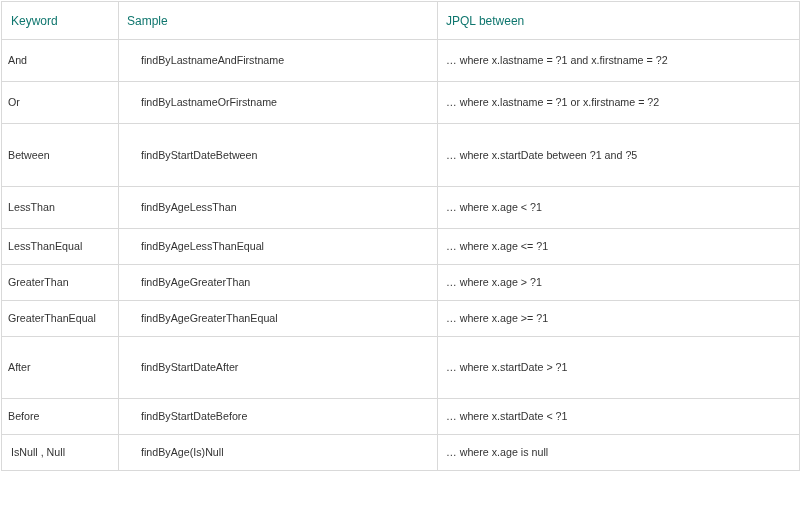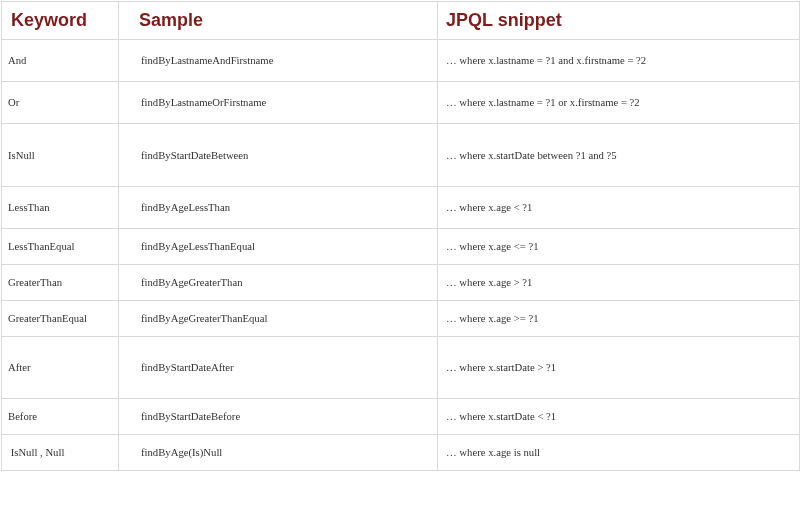--- a/index.html
+++ b/index.html
@@ -16,31 +16,31 @@
     width: 798px;
     margin: 1px 0 0 1px;
   }
   .kw-table th, .kw-table td {
     border: 1px solid #d9d9d9;
     vertical-align: middle;
     overflow: hidden;
   }
   .kw-table th {
     font-family: "Liberation Sans", "DejaVu Sans", sans-serif;
-    font-weight: 700;
-    font-size: 18px;
-    color: #7f1d1d;
+    font-weight: 400;
+    font-size: 12px;
+    color: #0f766e;
     text-align: left;
     height: 37px;
     padding: 0 6px 0 9px;
   }
-  .kw-table th.c2 { padding-left: 20px; }
+  .kw-table th.c2 { padding-left: 8px; }
   .kw-table th.c3 { padding-left: 8px; }
   .kw-table td {
-    font-family: Liberation Serif, serif;
+    font-family: Liberation Sans, sans-serif;
     font-size: 10.7px;
     line-height: 21px;
     color: #333333;
     white-space: pre-wrap;
   }
   td.kw { padding: 0 16px 0 6px; word-break: break-all; }
   td.sm { padding: 0 1px 0 22px;  word-break: break-all; }
   td.jq { padding: 0 4px 0 8px; }
   
   tbody tr:nth-child(1)  { height: 42px; }
@@ -61,36 +61,36 @@
 <table class="kw-table">
   <colgroup>
     <col style="width:117px">
     <col style="width:319px">
     <col style="width:362px">
   </colgroup>
   <thead>
     <tr>
       <th class="c1">Keyword</th>
       <th class="c2">Sample</th>
-      <th class="c3">JPQL snippet</th>
+      <th class="c3">JPQL between</th>
     </tr>
   </thead>
   <tbody>
     <tr>
       <td class="kw">And</td>
       <td class="sm">findByLastnameAndFirstname</td>
       <td class="jq">… where x.lastname = ?1 and x.firstname = ?2</td>
     </tr>
     <tr>
       <td class="kw">Or</td>
       <td class="sm">findByLastnameOrFirstname</td>
       <td class="jq">… where x.lastname = ?1 or x.firstname = ?2</td>
     </tr>
     <tr>
-      <td class="kw">IsNull</td>
+      <td class="kw">Between</td>
       <td class="sm">findByStartDateBetween</td>
       <td class="jq">… where x.startDate between ?1 and ?5</td>
     </tr>
     <tr>
       <td class="kw">LessThan</td>
       <td class="sm">findByAgeLessThan</td>
       <td class="jq">… where x.age &lt; ?1</td>
     </tr>
     <tr>
       <td class="kw">LessThanEqual</td>

